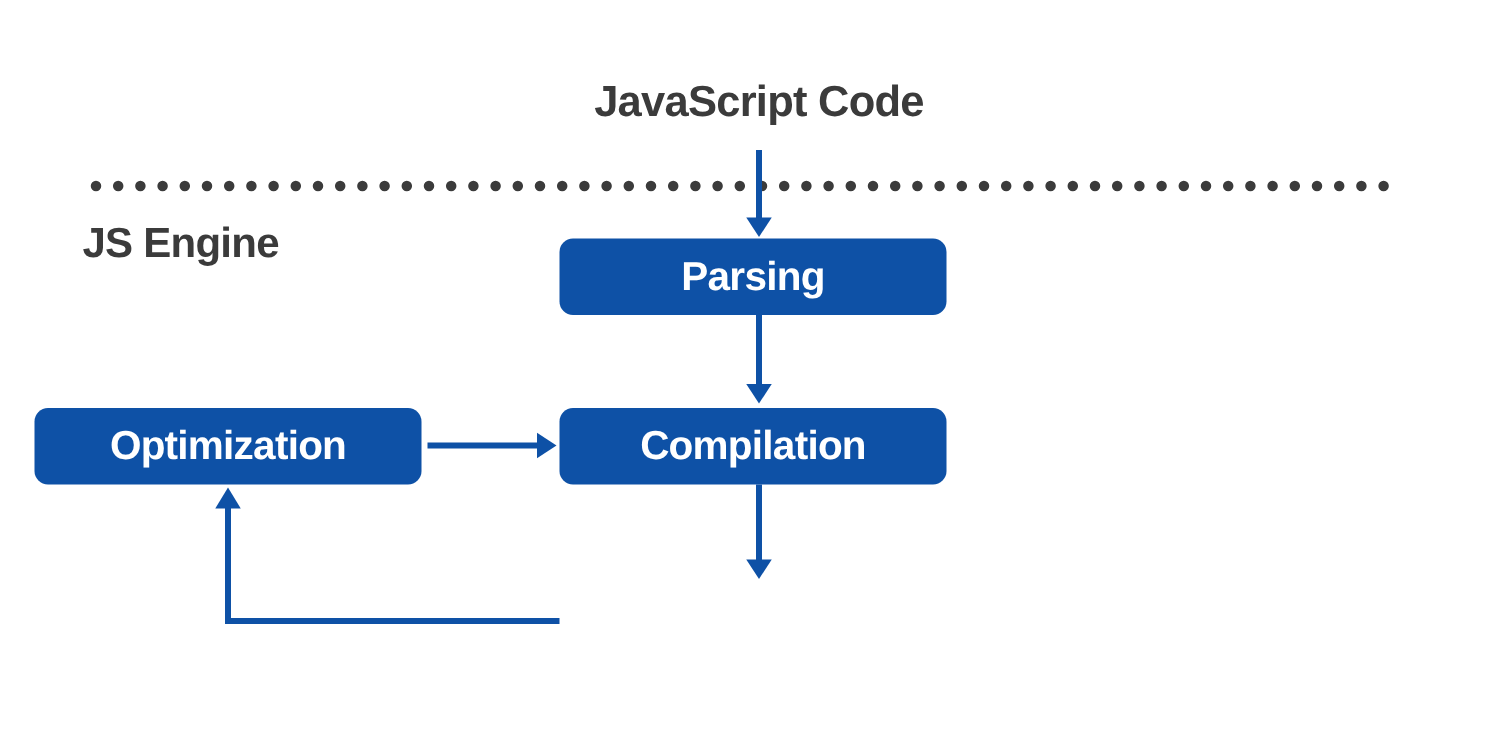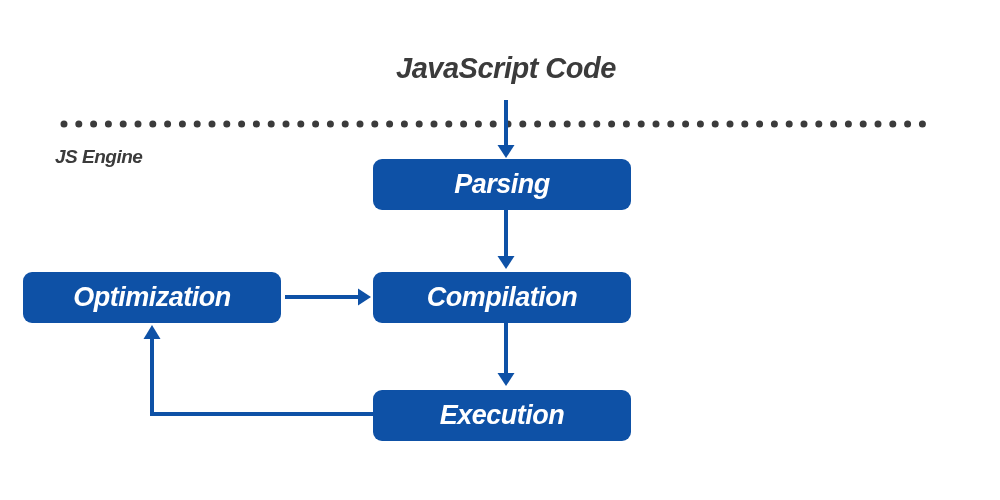--- a/index.html
+++ b/index.html
@@ -13,35 +13,34 @@
   html, body {
     width: 1000px; height: 500px;
     background: var(--background);
     font-family: "Liberation Sans", sans-serif;
     overflow: hidden;
   }
   .canvas {
     position: relative;
     width: 1000px; height: 500px;
     background: var(--background);
-    font-style: italic;
   }
   .diagram-title {
     position: absolute;
     left: 356px; top: 52px; width: 300px;
     text-align: center;
     font-size: 29px;
     font-weight: 700;
     letter-spacing: -0.5px;
     color: var(--text-dark);
   }
   .engine-label {
     position: absolute;
     left: 55px; top: 146px;
-    font-size: 19px;
+    font-size: 28px;
     font-weight: 700;
     letter-spacing: -0.5px;
     color: var(--text-dark);
   }
   .connectors {
     position: absolute;
     left: 0; top: 0;
     width: 1000px; height: 500px;
   }
   .connectors .dotted {
@@ -116,15 +115,14 @@
   </svg>
 
   <div class="engine-label">JS Engine</div>
 
   <div class="node node-parsing">Parsing</div>
 
   <div class="node node-optimization">Optimization</div>
 
   <div class="node node-compilation">Compilation</div>
 
-  <div class="node node-execution">Execution</div>
 
 </div>
 
 </body></html>

